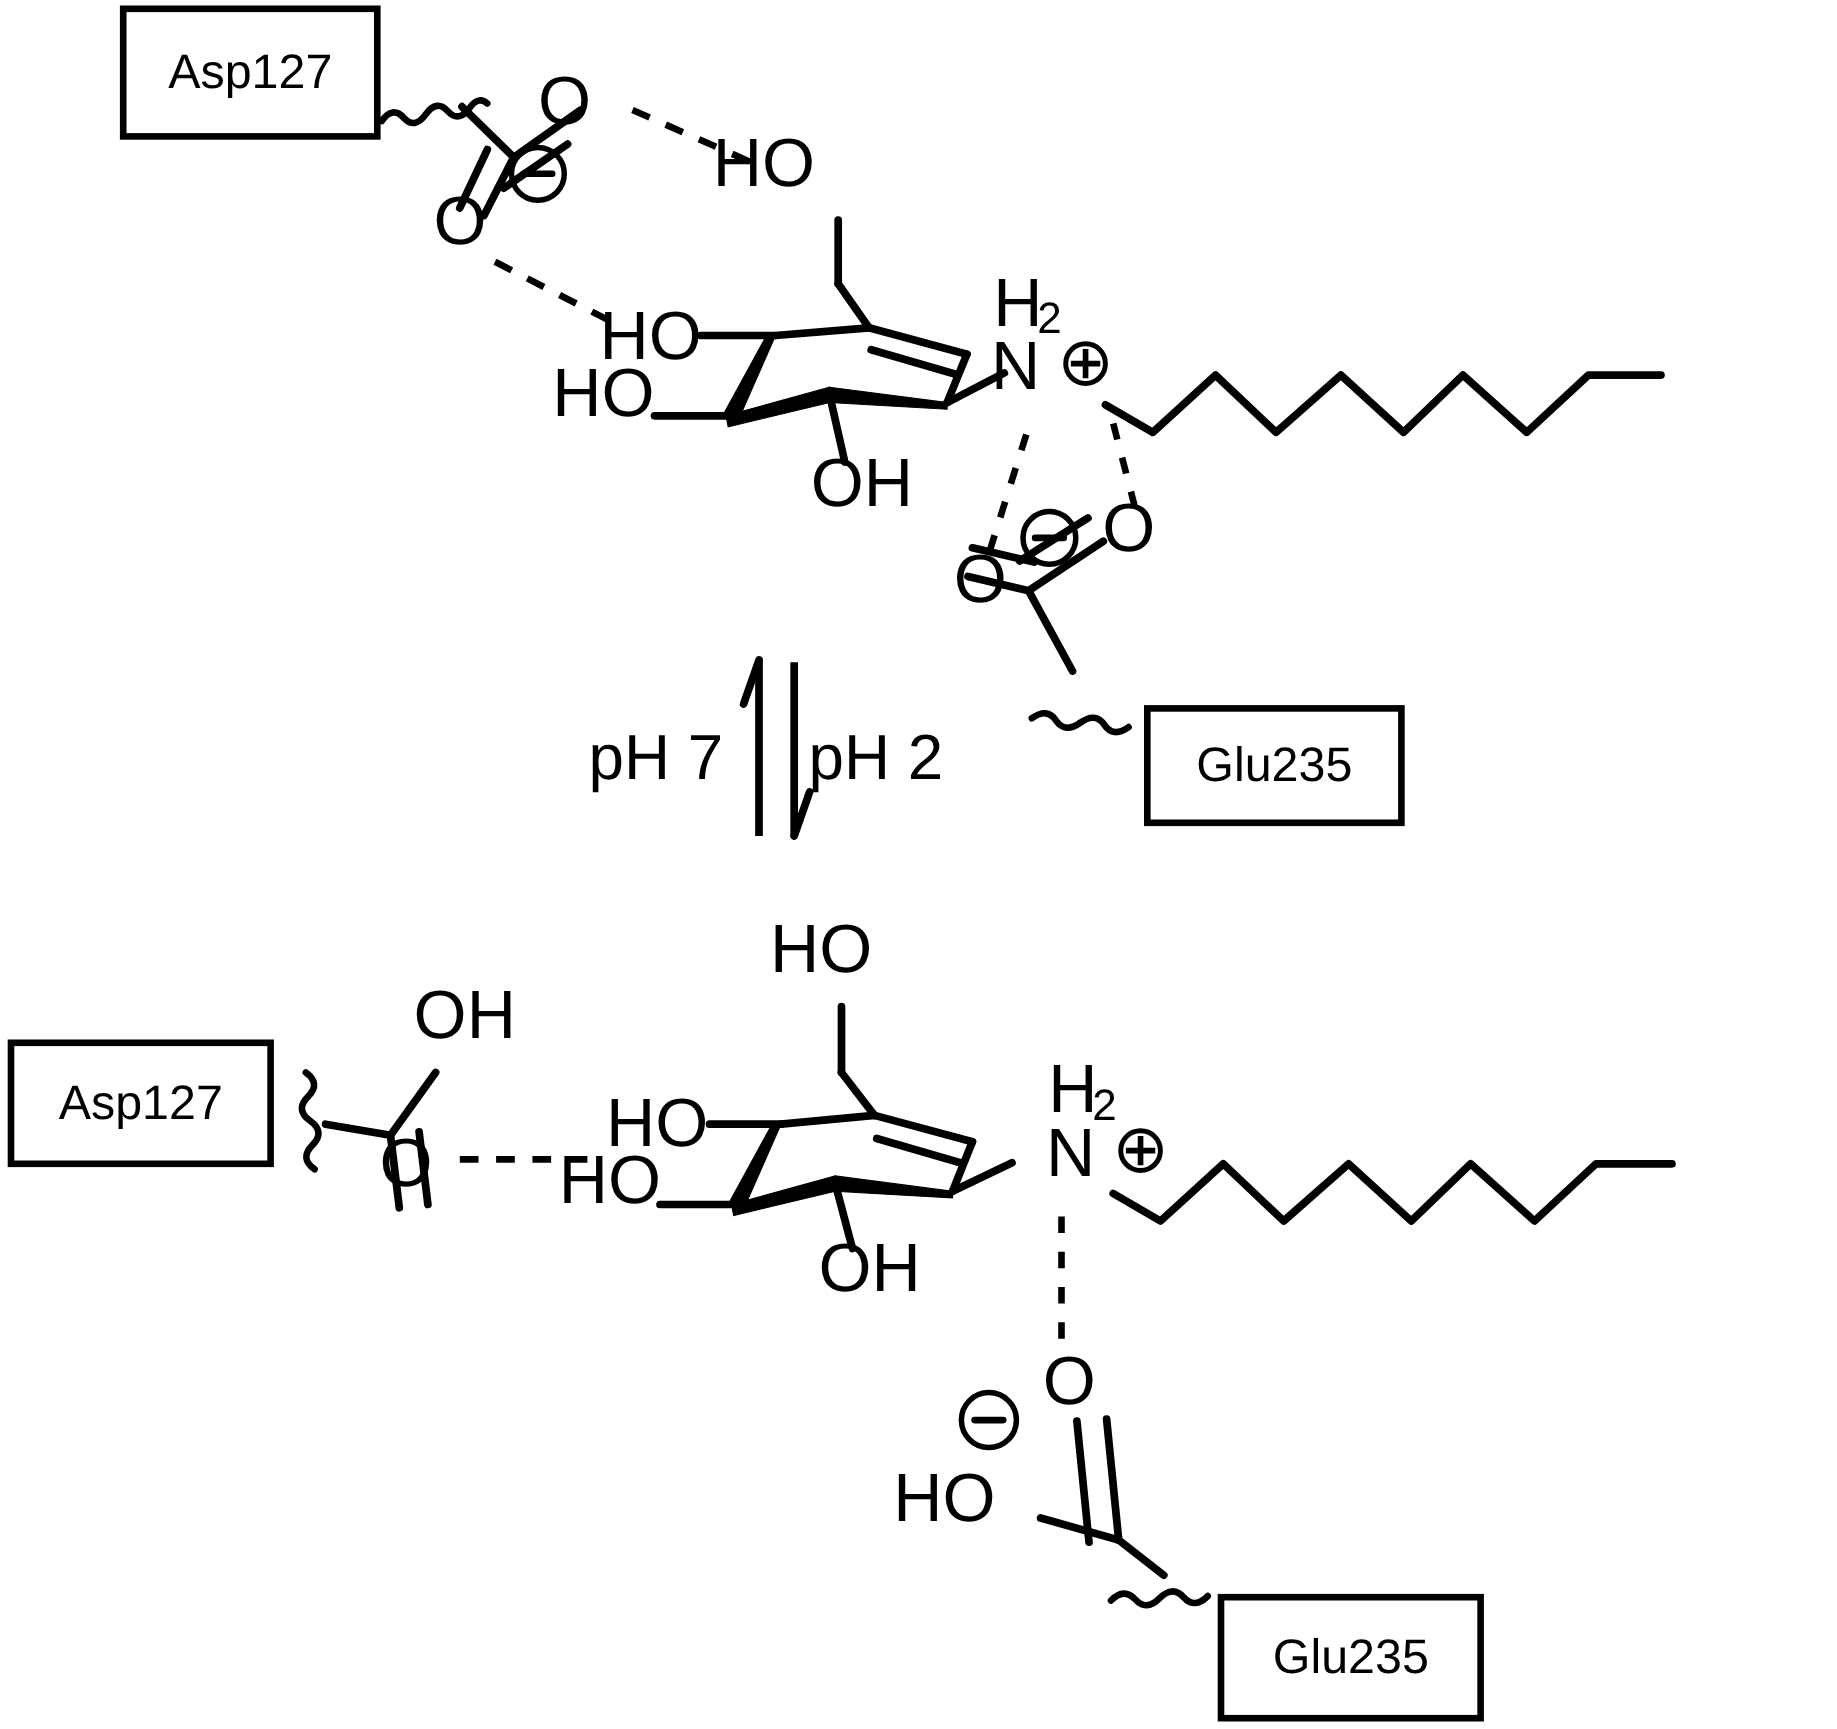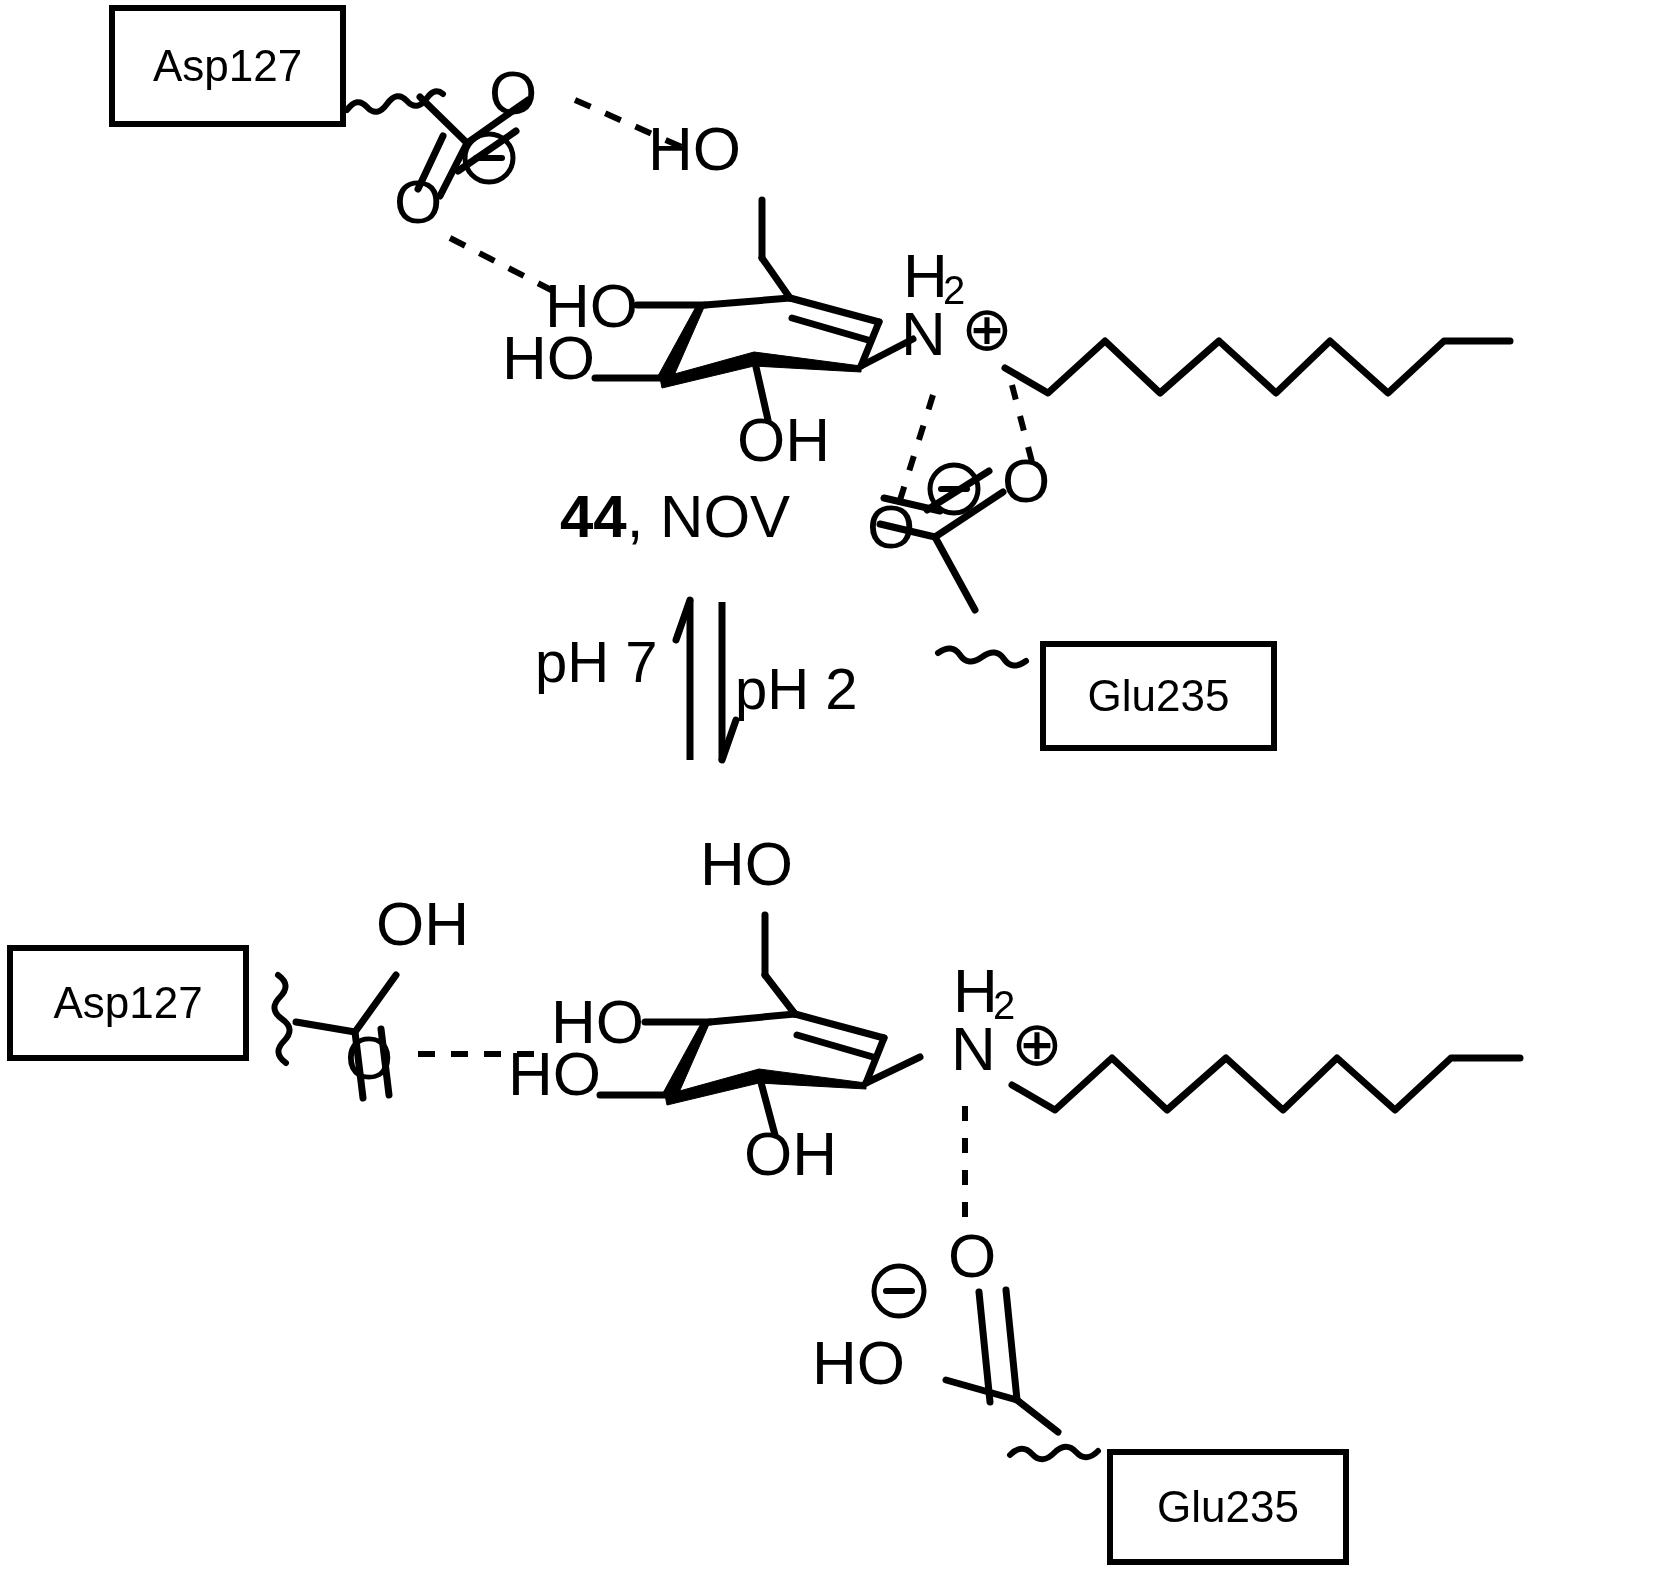--- a/index.html
+++ b/index.html
@@ -148,25 +148,22 @@
   <span class="atom" style="position:absolute;left:901px;top:298px;">N</span>
   <span class="atom" style="position:absolute;left:961px;top:292px;">⊕</span>
 
   <span class="atom" style="position:absolute;left:1002px;top:445px;">O</span>
   <span class="atom" style="position:absolute;left:867px;top:491px;">O</span>
 
   <div style="position:absolute;left:1043px;top:644px;width:231px;height:104px;display:flex;align-items:center;justify-content:center;">
     <span class="boxtxt">Glu235</span>
   </div>
 
-  <div style="position:absolute;left:560px;top:482px;white-space:nowrap;">
-    <span class="cmpd-b">44</span><span class="cmpd">, </span><span class="cmpd">NOV</span>
-  </div>
 
-  <span class="ph" style="position:absolute;left:535px;top:628px;">pH 7</span>
+  <span class="ph" style="position:absolute;left:535px;top:655px;">pH 7</span>
   <span class="ph" style="position:absolute;left:735px;top:655px;">pH 2</span>
 
   <div style="position:absolute;left:10px;top:948px;width:236px;height:110px;display:flex;align-items:center;justify-content:center;">
     <span class="boxtxt">Asp127</span>
   </div>
 
   <span class="atom" style="position:absolute;left:376px;top:888px;">OH</span>
   <span class="atom" style="position:absolute;left:345px;top:1022px;">O</span>
 
   <span class="atom" style="position:absolute;left:700px;top:828px;">HO</span>

